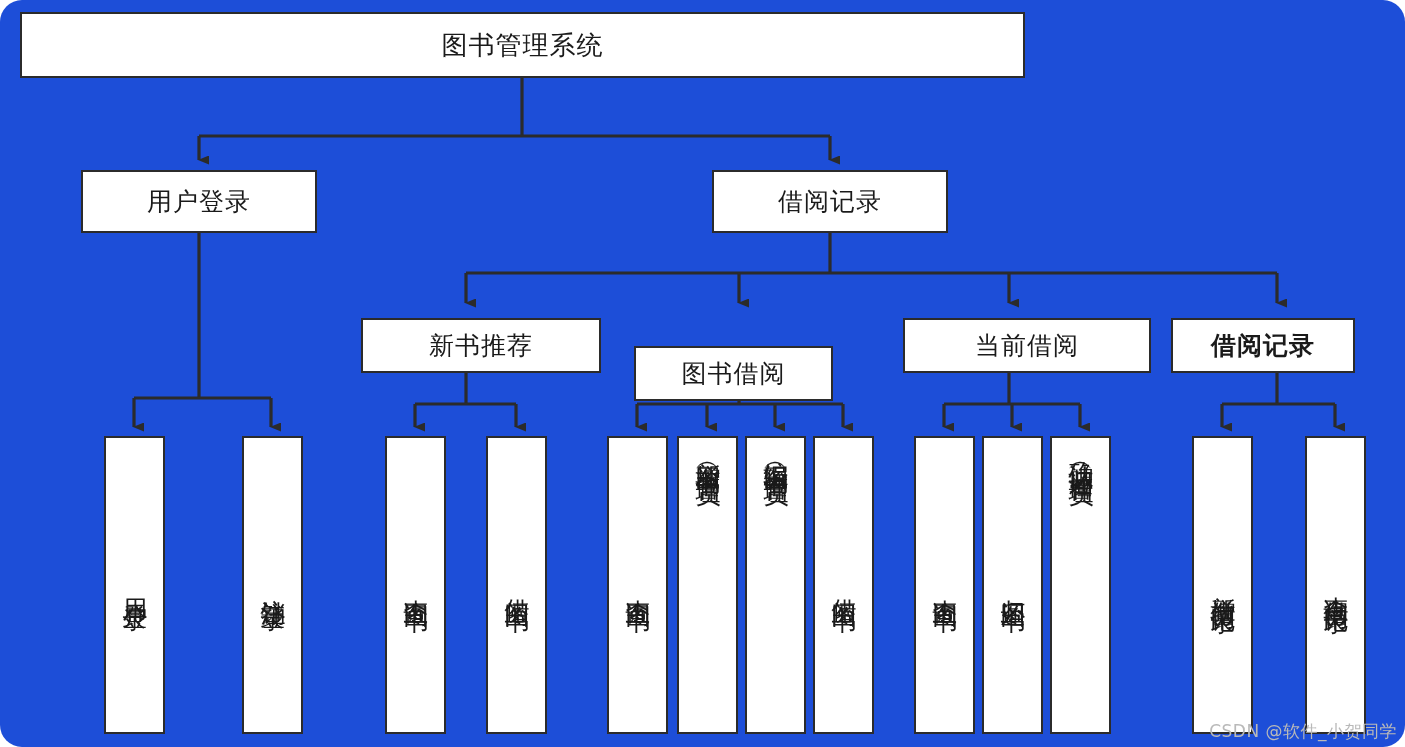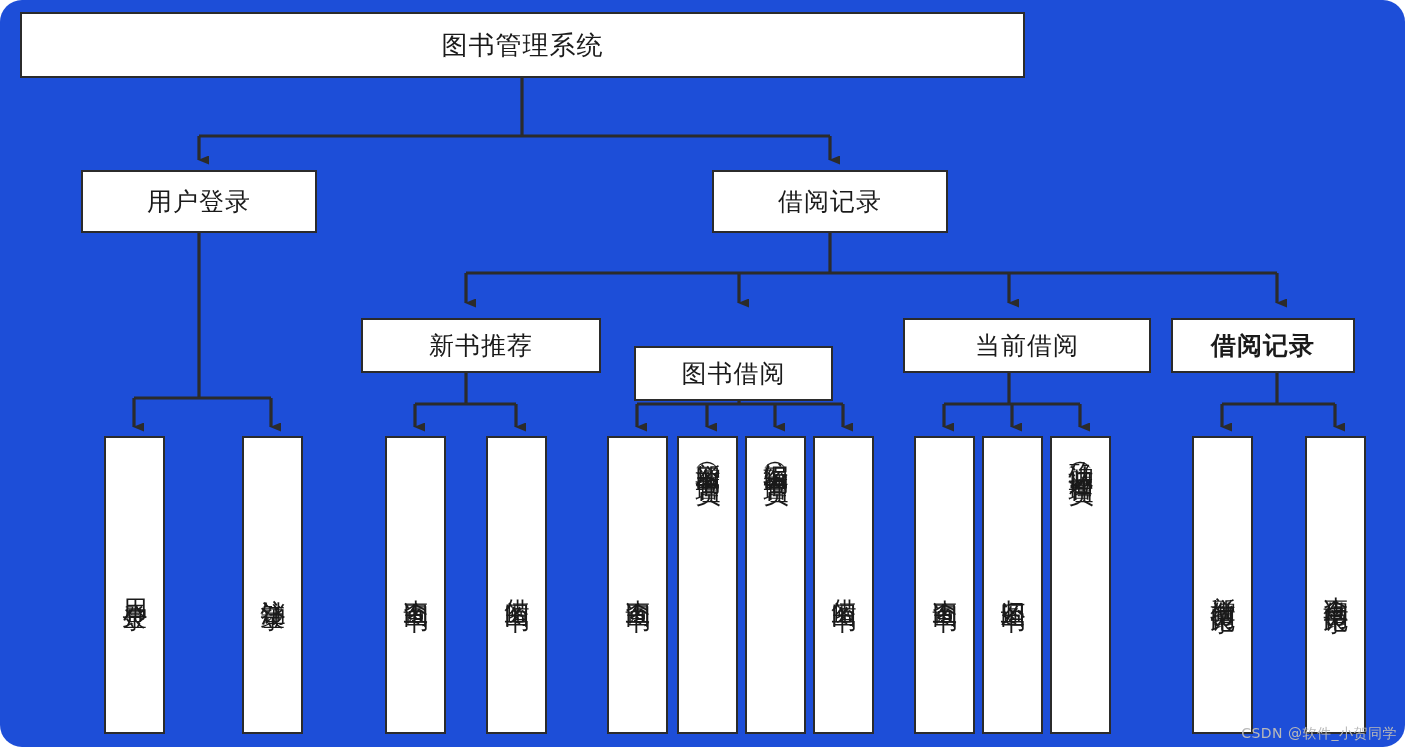--- a/index.html
+++ b/index.html
@@ -67,21 +67,21 @@
     justify-content: center;
   }
   .leaf-inner.topalign {
     align-items: flex-start;
     padding-top: 4px;
   }
   .watermark {
     position: absolute;
     right: 8px;
     bottom: 4px;
-    font-size: 14px;
+    font-size: 17px;
     color: #b9b9b9;
     letter-spacing: 0.5px;
     white-space: nowrap;
   }
 </style>
 </head>
 <body>
 
 <div id="canvas">
 

